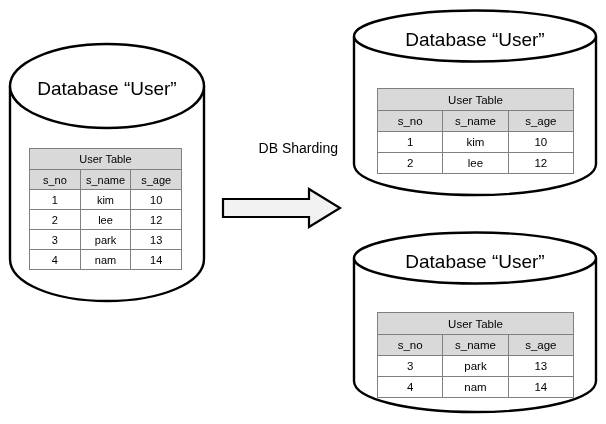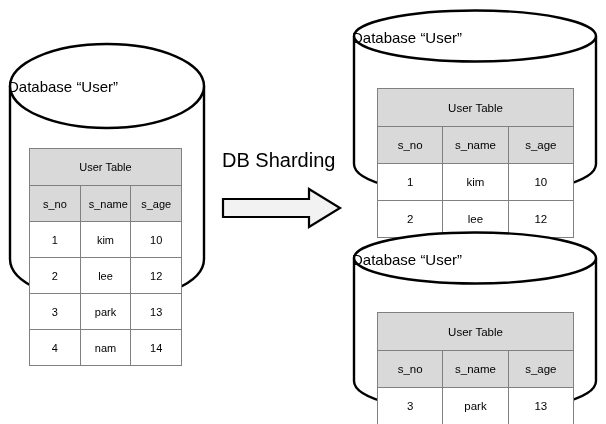--- a/index.html
+++ b/index.html
@@ -30,38 +30,39 @@
   }
   .cyl-svg {
     position: absolute;
     left: 0;
     top: 0;
     overflow: visible;
   }
   .cyl-title {
     position: absolute;
     width: 100%;
-    font-size: 15px;
+    text-align: center;
+    font-size: 19px;
     line-height: 1;
     color: #000;
     white-space: nowrap;
   }
 
   
   .db-table {
     position: absolute;
     border-collapse: collapse;
     table-layout: fixed;
     background: #ffffff;
   }
   .db-table td, .db-table th {
     border: 1px solid #808080;
     text-align: center;
     font-weight: normal;
-    padding: 8px;
+    padding: 0;
     color: #000;
     background: #ffffff;
   }
   .db-table .tbl-title {
     background: #d9d9d9;
   }
   .db-table .col-head {
     background: #d9d9d9;
     margin-top: 28px;
   }
@@ -93,24 +94,24 @@
     left: 221px;
     top: 187px;
     width: 122px;
     height: 42px;
   }
 
   
   .process-label {
     position: absolute;
     left: 222px;
-    top: 150px;
+    top: 141px;
     width: 116px;
-    text-align: left;
-    font-size: 20px;
+    text-align: right;
+    font-size: 14px;
     line-height: 1;
     white-space: nowrap;
   }
 </style>
 </head>
 <body>
 
 <div id="canvas">
 
   <div class="cylinder" style="left:8px; top:42px; width:198px; height:262px;">

